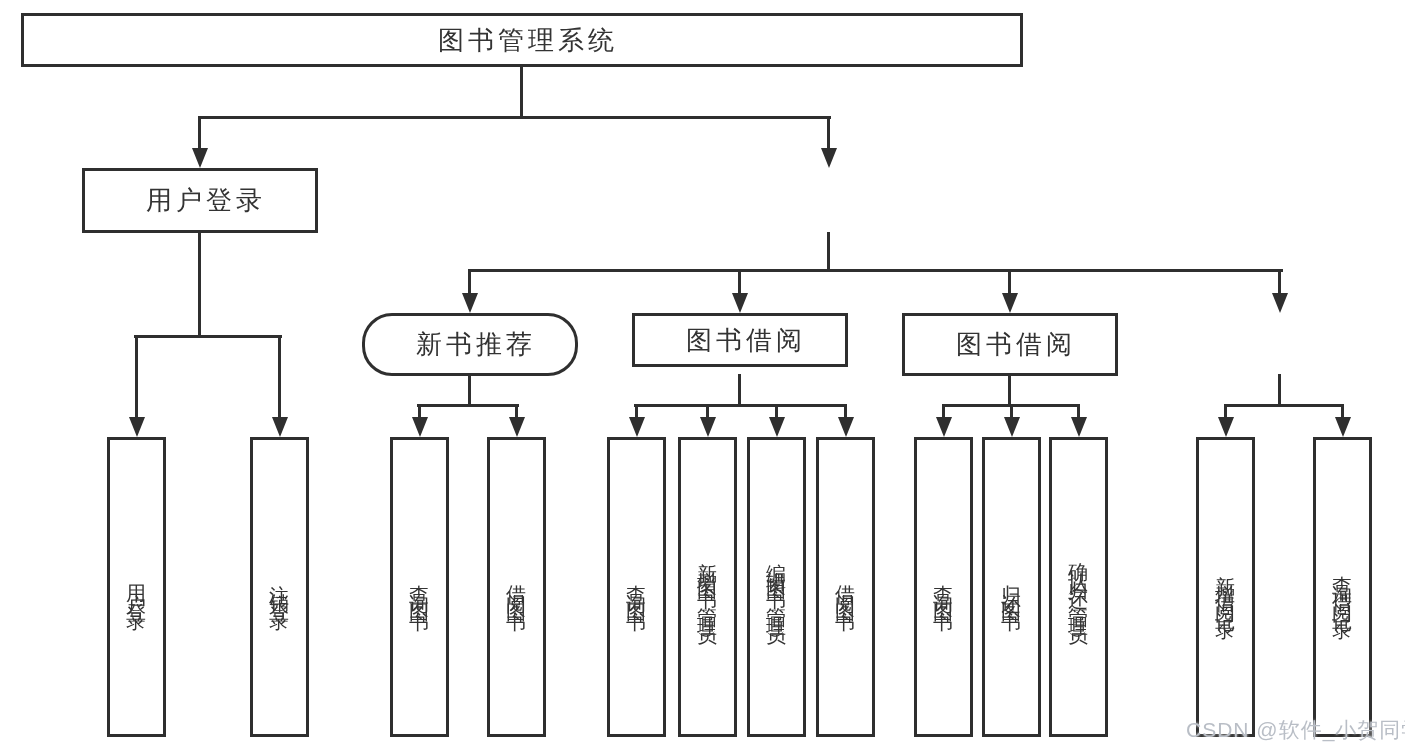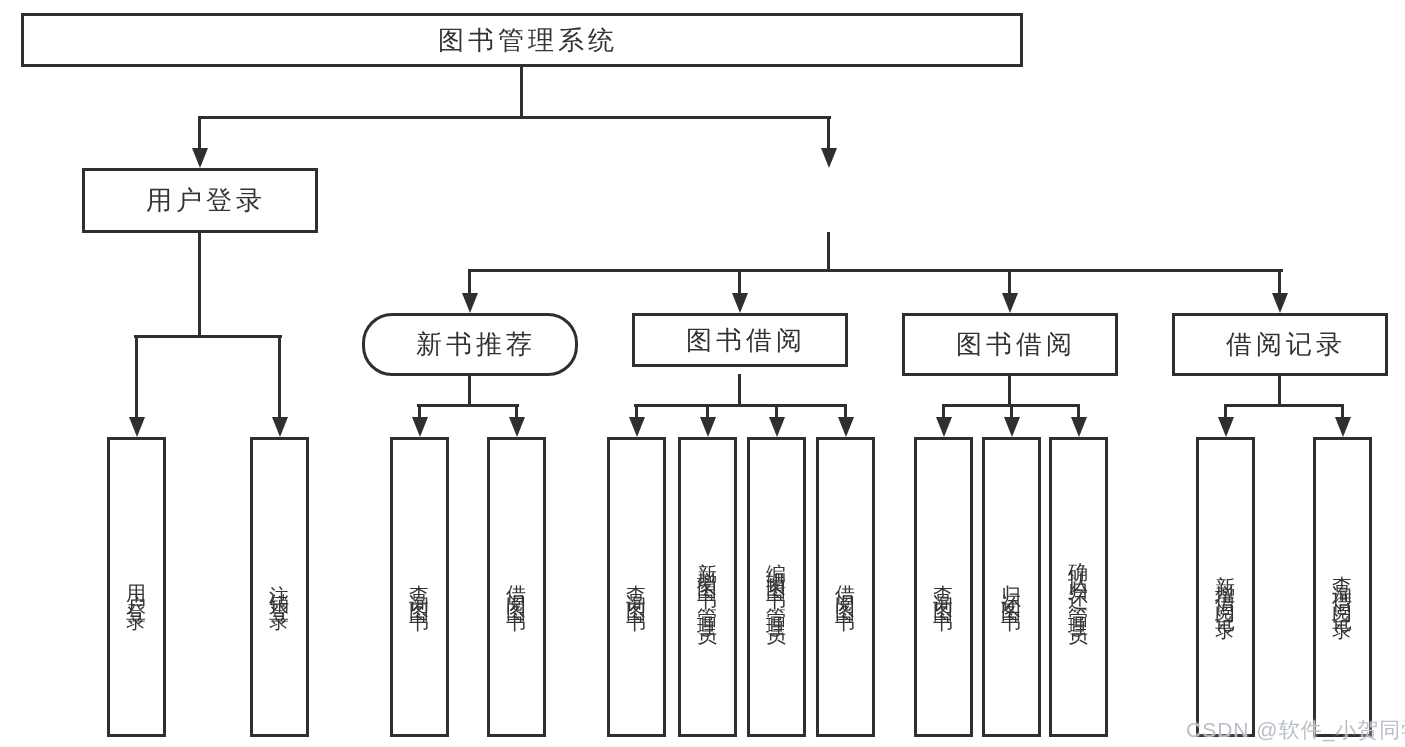--- a/index.html
+++ b/index.html
@@ -84,21 +84,20 @@
   <div class="line" style="left:738px; top:269px; width:3px; height:26px;"></div>
   <div class="arrow" style="left:732px; top:293px;"></div>
   <div class="line" style="left:1008px; top:269px; width:3px; height:26px;"></div>
   <div class="arrow" style="left:1002px; top:293px;"></div>
   <div class="line" style="left:1278px; top:269px; width:3px; height:26px;"></div>
   <div class="arrow" style="left:1272px; top:293px;"></div>
 
   <div class="box hbox" style="left:362px; top:313px; width:216px; height:63px;border-radius:30px;">新书推荐</div>
   <div class="box hbox" style="left:632px; top:313px; width:216px; height:54px;">图书借阅</div>
   <div class="box hbox" style="left:902px; top:313px; width:216px; height:63px;">图书借阅</div>
-  <div class="box hbox" style="left:1172px; top:313px; width:216px; height:63px;">借阅记录</div>
 
   <div class="line" style="left:468px; top:374px; width:3px; height:32px;"></div>
   <div class="line" style="left:417px; top:404px; width:102px; height:3px;"></div>
   <div class="line" style="left:418px; top:404px; width:3px; height:15px;"></div>
   <div class="arrow" style="left:412px; top:417px;"></div>
   <div class="line" style="left:515px; top:404px; width:3px; height:15px;"></div>
   <div class="arrow" style="left:509px; top:417px;"></div>
 
   <div class="line" style="left:738px; top:374px; width:3px; height:32px;"></div>
   <div class="line" style="left:634px; top:404px; width:212px; height:3px;"></div>

